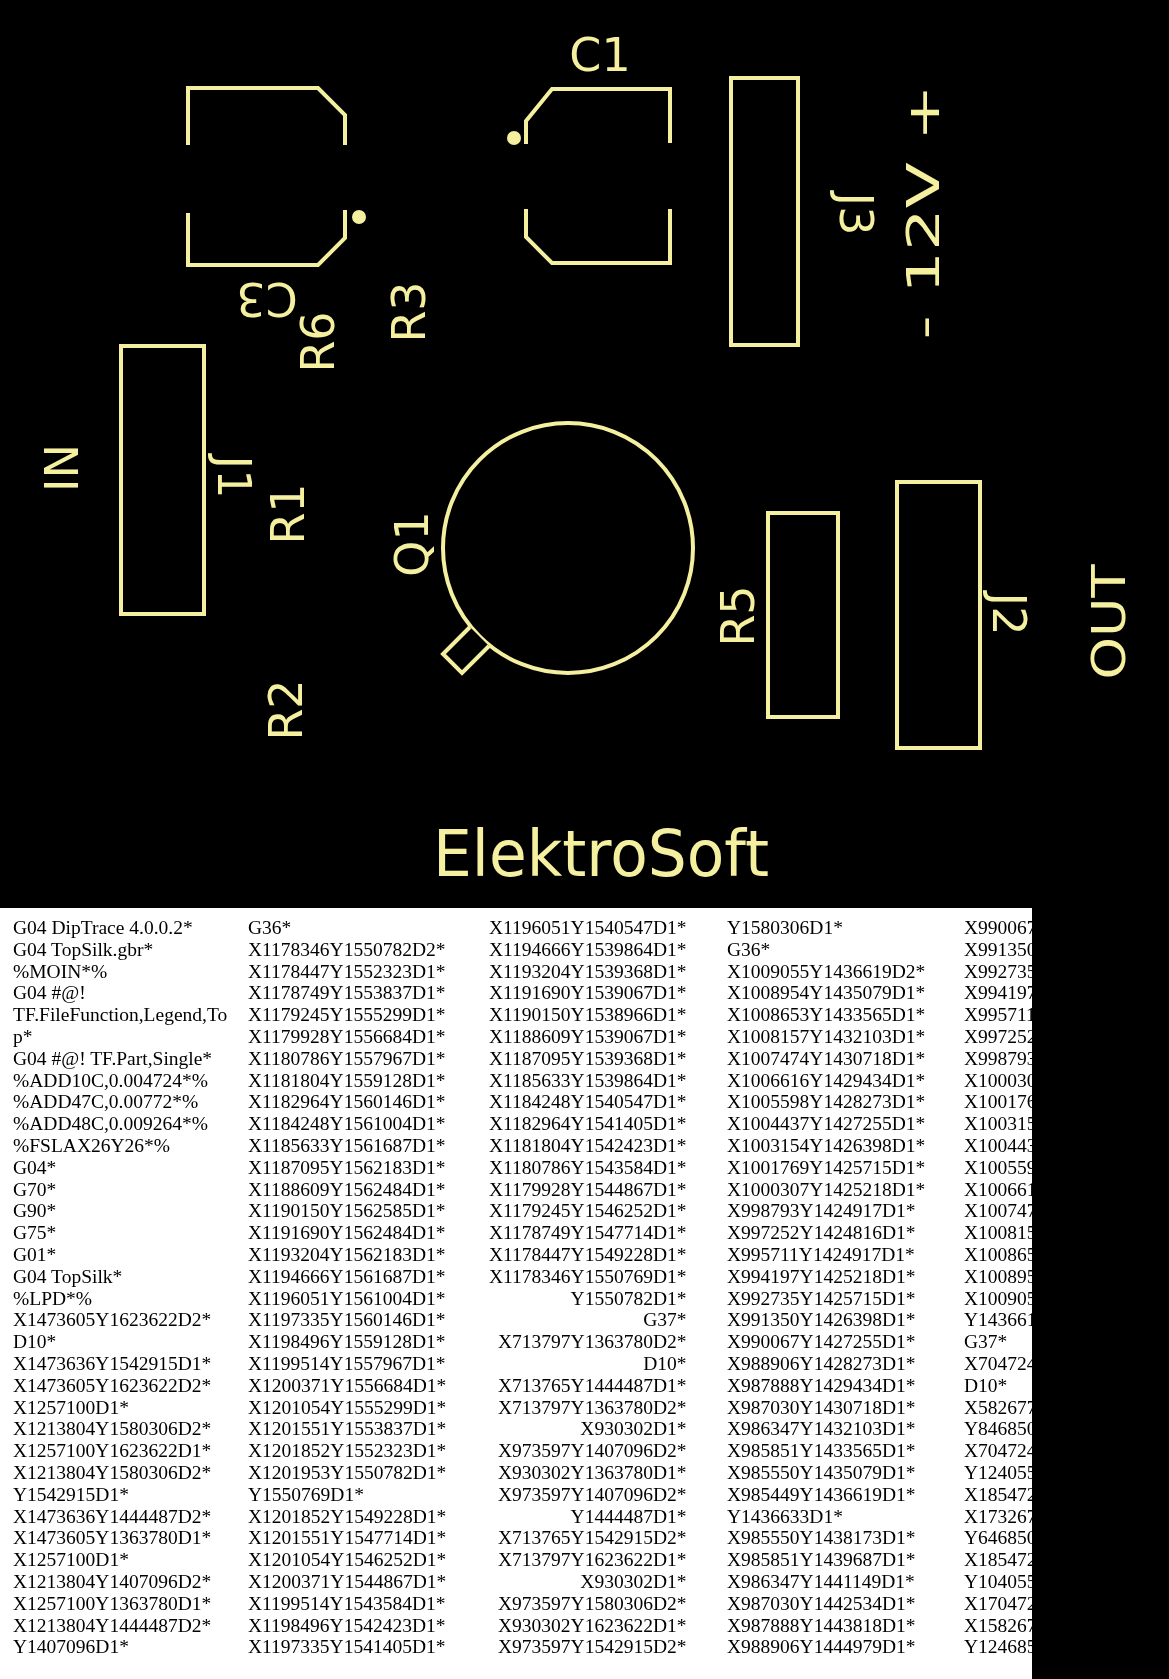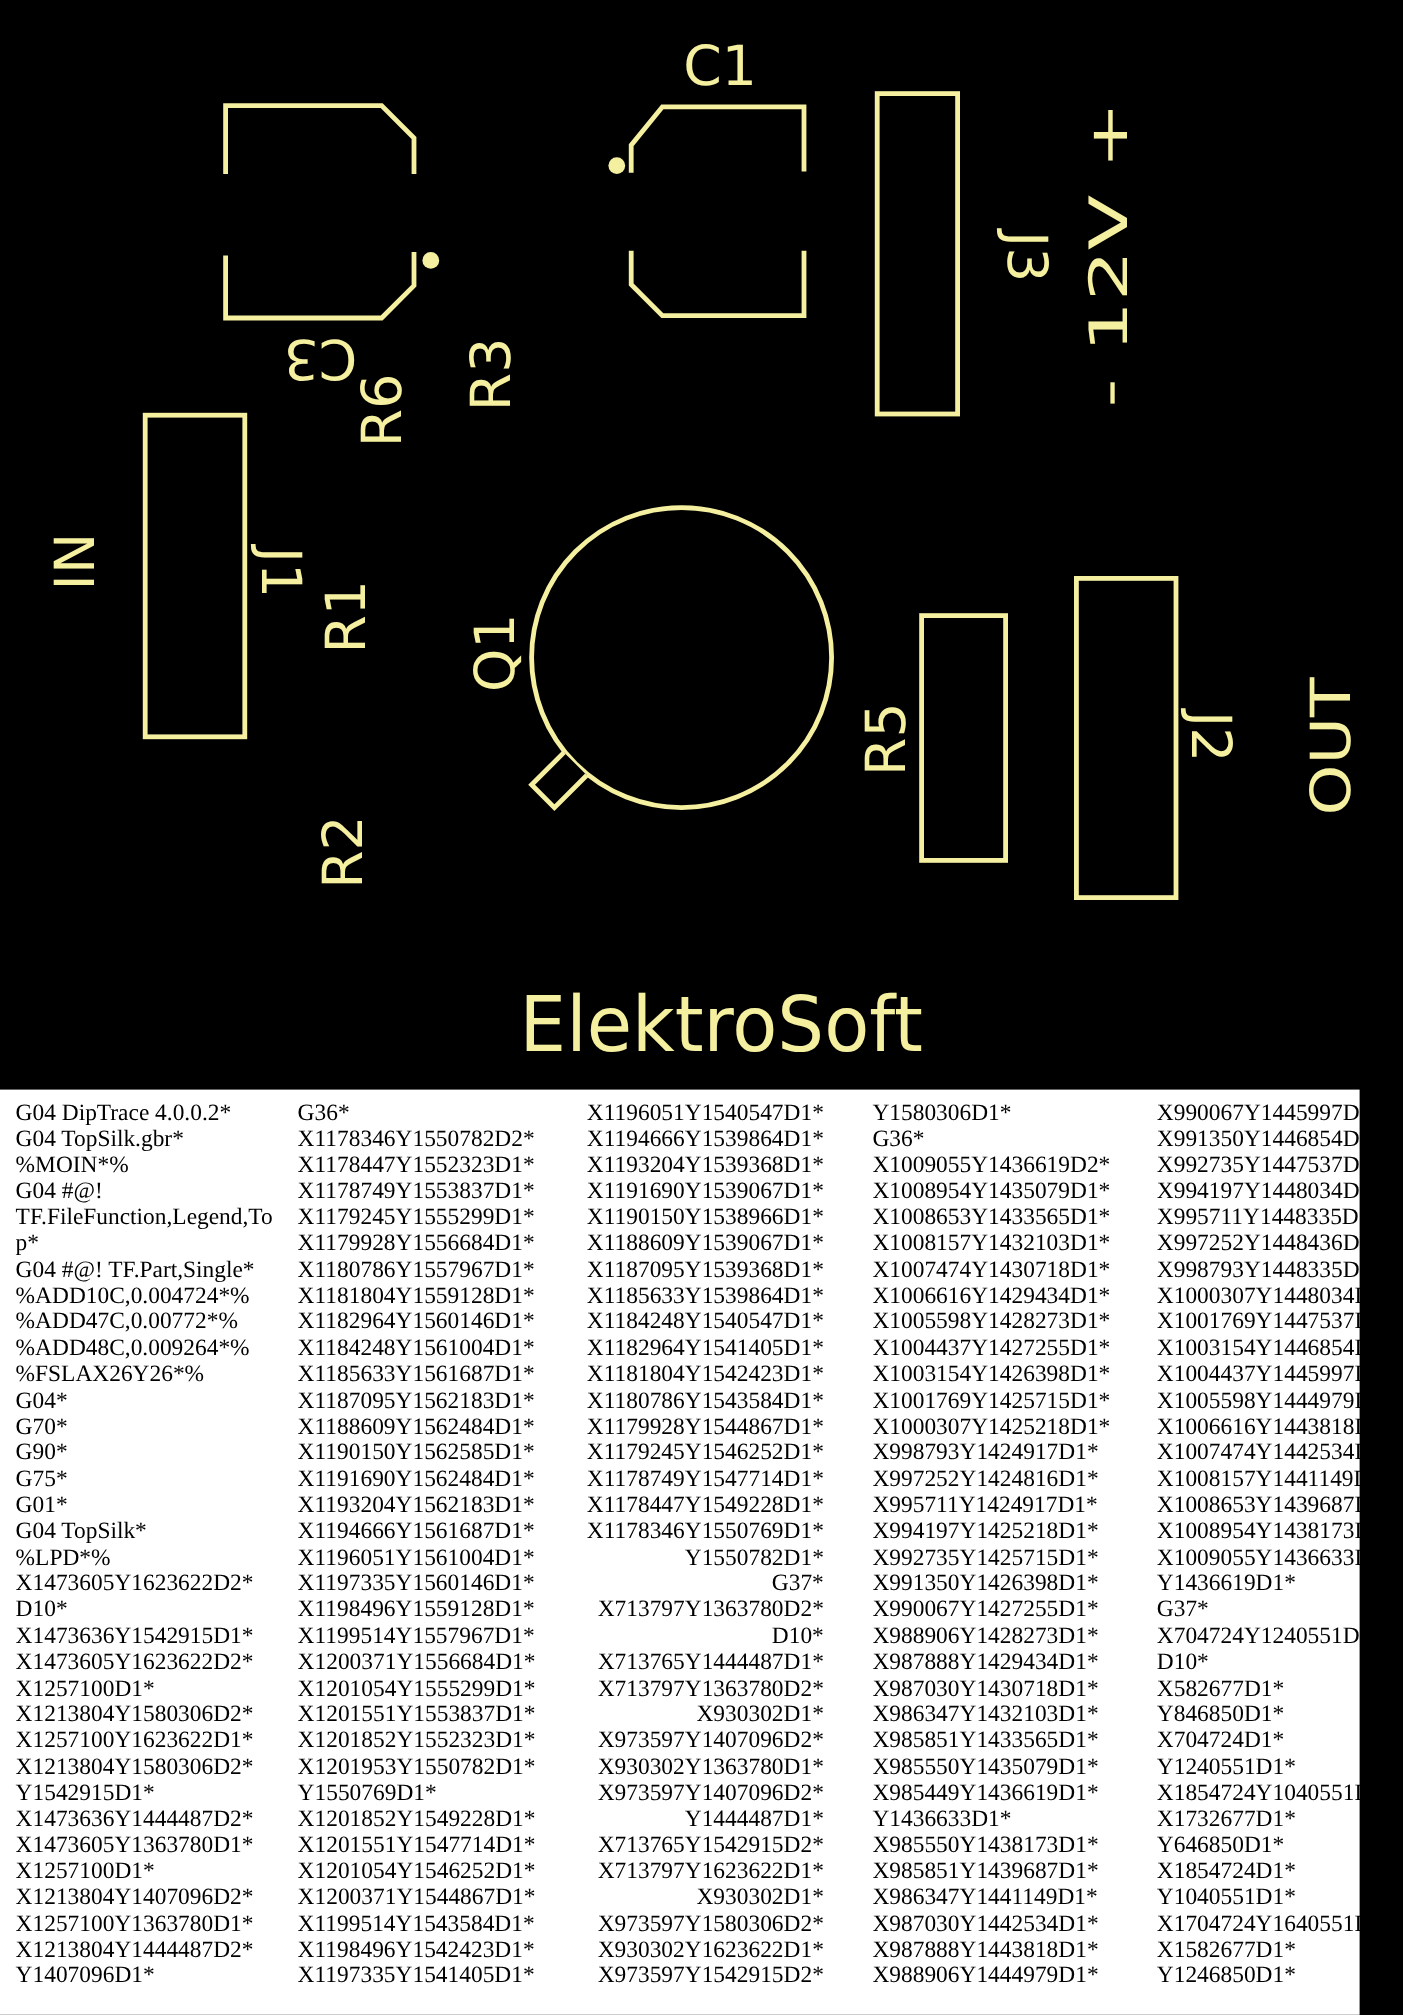--- a/index.html
+++ b/index.html
@@ -13,21 +13,21 @@
   }
   .board svg{display:block;}
   .silk-stroke{fill:none;stroke:var(--silk);stroke-width:4;}
   .silk-fill{fill:var(--silk);stroke:none;}
   .silk-text{
     fill:var(--silk);
     font-family:"DejaVu Sans", sans-serif;
     font-size:46px;
   }
   .gerber{
-    position:absolute;left:0;top:908px;width:1133px;height:771px;background:#ffffff;
+    position:absolute;left:0;top:908px;width:1032px;height:771px;background:#ffffff;
     color:#000;
   }
   .gcol{
     position:absolute;top:9px;
     font-family:"Liberation Serif", serif;
     font-size:19.5px;line-height:21.8px;
     white-space:pre;
   }
   .gcol.c1{left:13px;}
   .gcol.c2{left:248px;}

